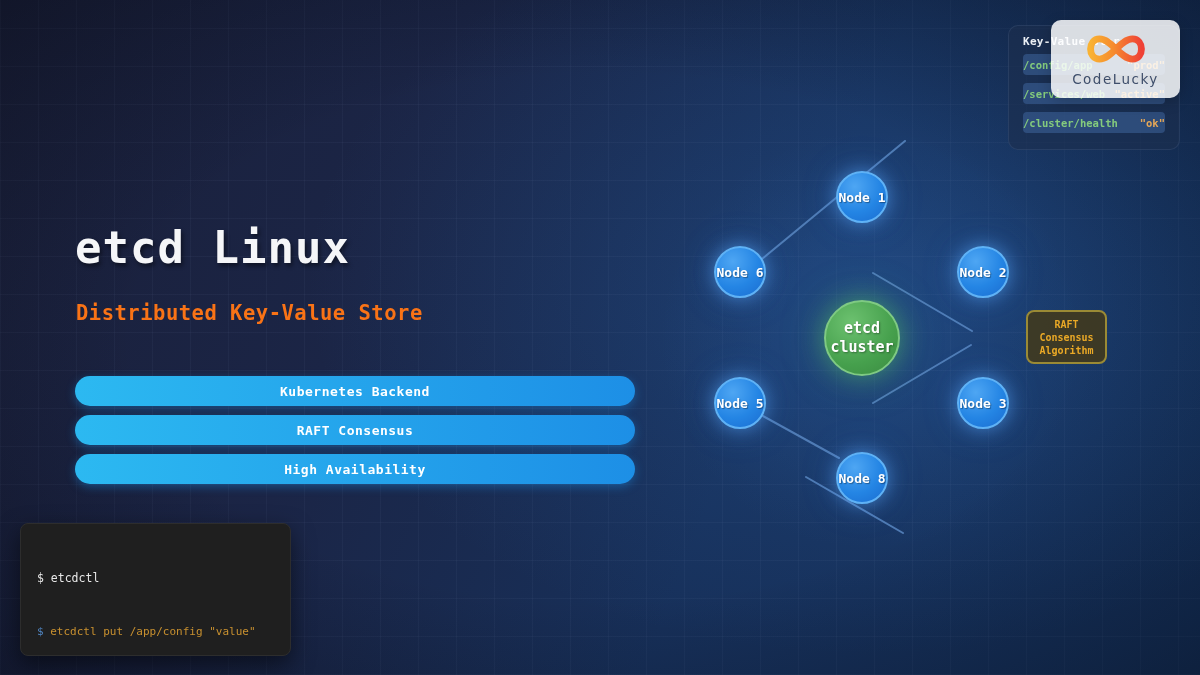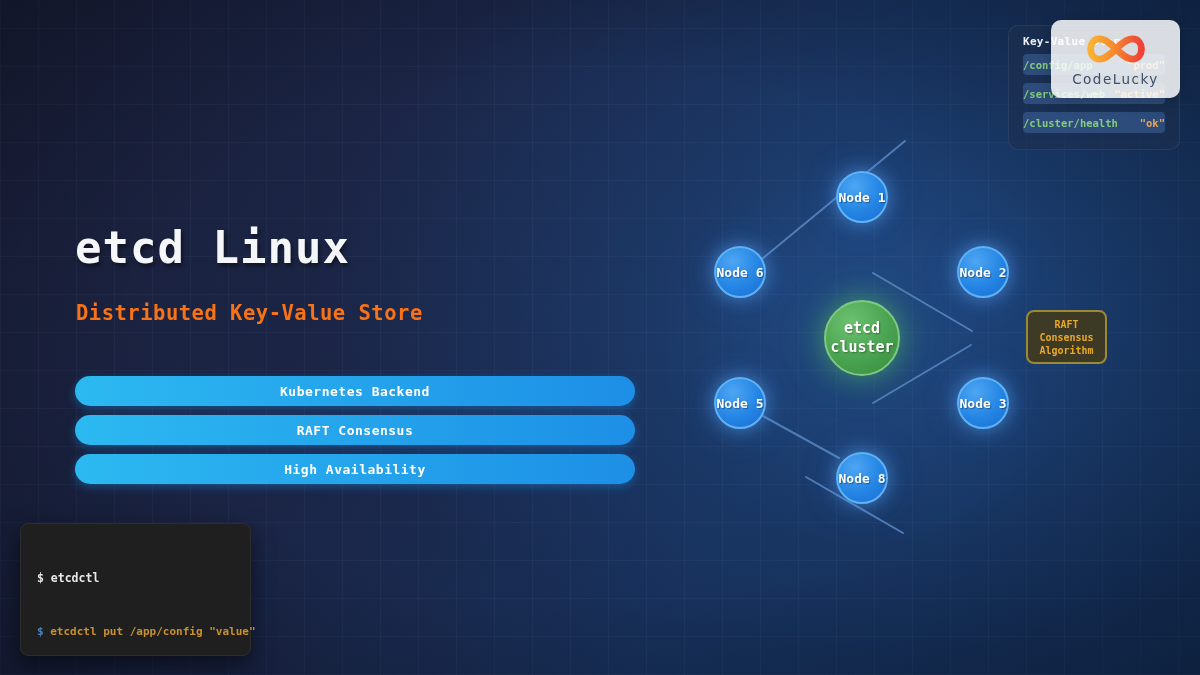--- a/index.html
+++ b/index.html
@@ -40,24 +40,24 @@
   .badge{
     height:30px; padding:0 19px; border-radius:15px;
     display:flex; align-items:center; justify-content:center;
     background:linear-gradient(90deg,#2cb9f1,#1d8fe6);
     color:#fff; font-size:13px; font-weight:bold; letter-spacing:.5px;
     box-shadow:0 3px 10px rgba(25,140,230,.40);
   }
 
   
   .terminal{
-    position:absolute; left:20px; top:523px; width:231px; height:133px; z-index:3;
+    position:absolute; left:20px; top:523px; width:271px; height:133px; z-index:3;
     background:#1f1f1f; border:1px solid #2d2d2d; border-radius:8px;
     padding:13px 16px; box-shadow:0 8px 22px rgba(0,0,0,.5);
-    font-size:11px; font-weight:bold; line-height:16.5px; white-space:pre;
+    font-size:11px; font-weight:normal; line-height:16.5px; white-space:pre;
   }
   .t-title{ color:#e8e8e8; font-size:11.5px; margin-bottom:4px; }
   .t-prompt{ color:#4e82bd; }
   .t-cmd{ color:#c8902f; }
   .t-ok{ color:#1fb81f; }
 
   
   svg.lines{ position:absolute; inset:0; z-index:2; pointer-events:none; }
   .cluster-glow{
     position:absolute; left:620px; top:110px; width:500px; height:460px; z-index:1;

